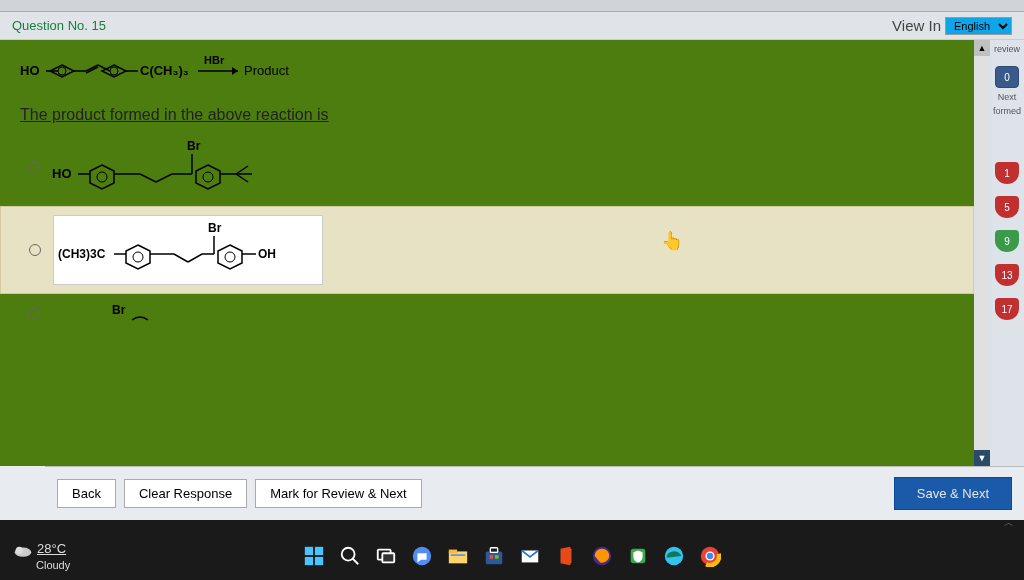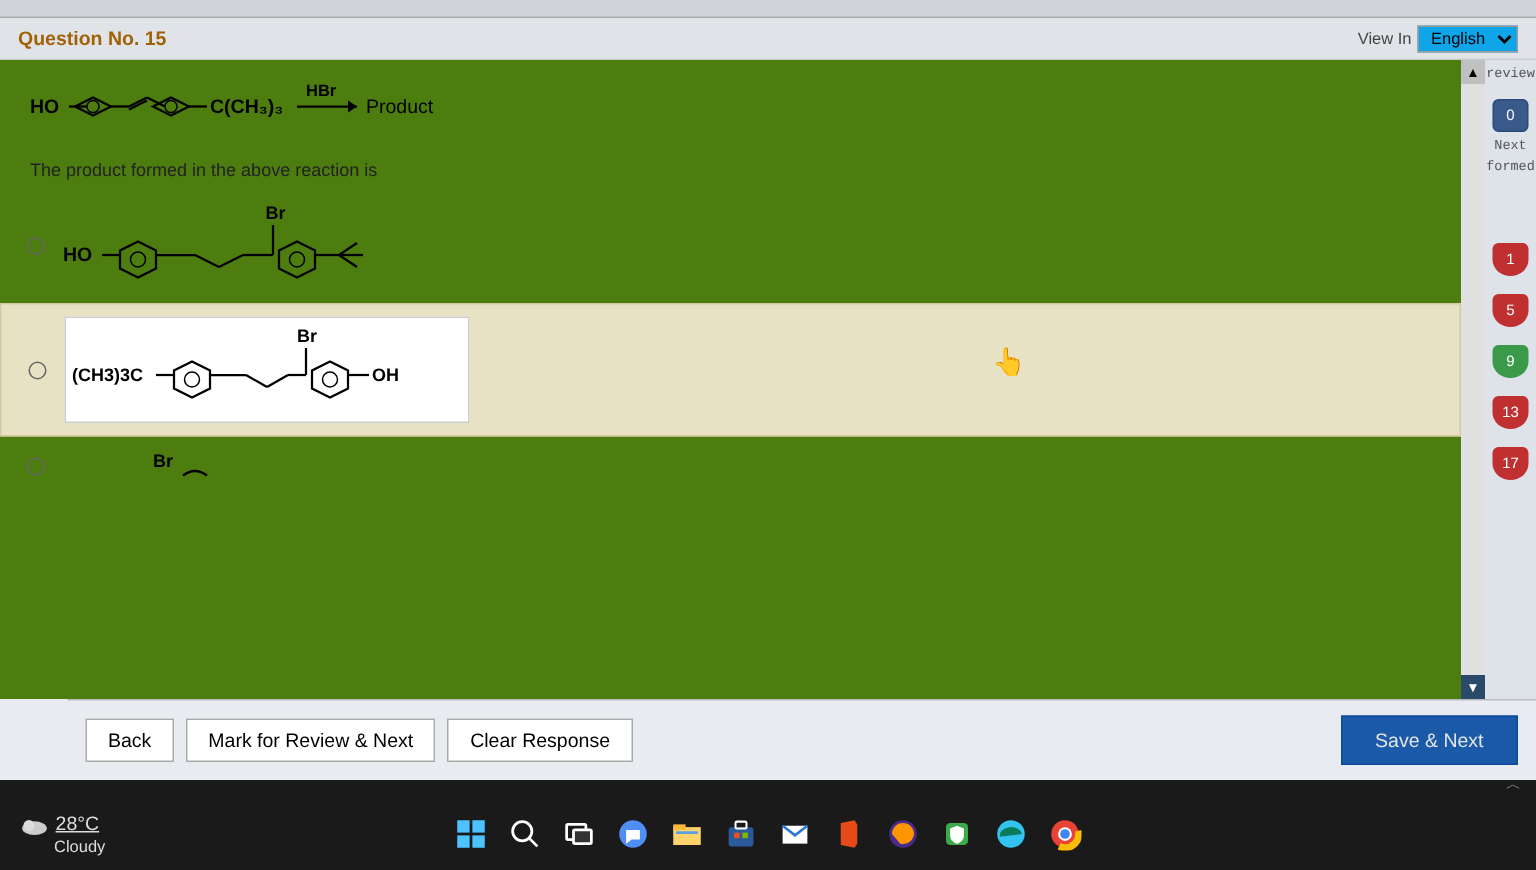--- a/index.html
+++ b/index.html
@@ -3,43 +3,43 @@
   <meta charset="utf-8">
   <style>
     * { box-sizing: border-box; margin: 0; padding: 0; font-family: Arial, sans-serif; }
     body { background: #1a1a1a; width: 1024px; height: 580px; overflow: hidden; position: relative; }
     
     .app-window { position: absolute; top: 0; left: 0; right: 0; bottom: 60px; background: #e8ecf0; display: flex; flex-direction: column; }
     
     .top-strip { height: 12px; background: #d0d4d8; border-bottom: 1px solid #aaa; }
     
     .question-header { display: flex; align-items: center; padding: 4px 12px; background: #e0e4e8; border-bottom: 1px solid #ccc; height: 28px; }
-    .question-title { font-size: 13px; font-weight: bold; color: #a16207; flex: 1; }
+    .question-title { font-size: 13px; font-weight: normal; color: #15803d; flex: 1; }
     .view-in-group { display: flex; align-items: center; gap: 4px; }
-    .view-in-label { font-size: 11px; color: #444; }
+    .view-in-label { font-size: 15px; color: #444; }
     .lang-select { font-size: 11px; border: 1px solid #999; padding: 1px 4px; background: #0ea5e9; }
     
     .main-area { flex: 1; display: flex; overflow: hidden; }
     .content { flex: 1; background: #4d7c0f; position: relative; overflow: hidden; }
     .scrollbar { width: 16px; background: #e0e0e0; position: relative; }
     .scroll-up { position: absolute; top: 0; width: 16px; height: 16px; background: #c0c0c0; display:flex; align-items:center; justify-content:center; font-size:9px; }
     .scroll-down { position: absolute; bottom: 0; width: 16px; height: 16px; background: #2a4a6a; color:#fff; display:flex; align-items:center; justify-content:center; font-size:9px; }
     
     .sidebar-right { width: 34px; background: #dde3e9; display: flex; flex-direction: column; align-items: center; padding-top: 4px; gap: 4px; }
-    .side-label { font-size: 9px; color: #555; text-align: center; font-family: Liberation Mono, monospace; }
+    .side-label { font-size: 9px; color: #555; text-align: center; }
     .num-badge { width: 24px; height: 22px; border-radius: 4px; color: #fff; font-size: 10px; display: flex; align-items: center; justify-content: center; margin-top: 8px; }
     .badge-blue { background: #3a5a8a; border: 1px solid #2a4a7a; }
     .badge-red { background: #c03030; border-radius: 4px 4px 50% 50%; }
     .badge-green { background: #3a9a4a; border-radius: 4px 4px 50% 50%; }
     
     .chem-block { padding: 10px 20px; }
     .chem-svg { display: block; }
-    .caption { font-size: 12px; color: #222; padding: 6px 20px; }
-    
-    .option-row { display: flex; align-items: center; padding: 8px 18px; gap: 12px; }
+    .caption { font-size: 16px; color: #222; padding: 6px 20px; text-decoration: underline; }
+    
+    .option-row { display: flex; align-items: center; padding: 8px 28px; gap: 12px; }
     .radio { width: 12px; height: 12px; border: 1.5px solid #666; border-radius: 50%; flex-shrink: 0; }
     .option-highlight { background: #e8e2c4; border: 1px solid #d4caa0; }
     .option-img-box { background: #fff; border: 1px solid #ccc; padding: 4px; display: inline-block; }
     
     .cursor { position: absolute; right: 290px; top: 190px; font-size: 18px; }
     
     .footer-bar { background: #e8ecf0; border-top: 1px solid #bbb; padding: 10px 12px; display: flex; align-items: center; gap: 8px; margin-left: 45px; }
     .btn { padding: 6px 14px; border: 1px solid #aaa; background: #fff; font-size: 13px; cursor: pointer; }
     .btn-primary { background: #1a5aa8; color: #e5e5e5; border: 1px solid #0a4a98; padding: 8px 22px; margin-left: auto; font-size: 13px; }
     
@@ -163,22 +163,22 @@
       <div class="num-badge badge-red">1</div>
       <div class="num-badge badge-red">5</div>
       <div class="num-badge badge-green">9</div>
       <div class="num-badge badge-red">13</div>
       <div class="num-badge badge-red">17</div>
     </div>
   </div>
 
   <div class="footer-bar">
     <button class="btn">Back</button>
+    <button class="btn">Clear Response</button>
     <button class="btn">Mark for Review &amp; Next</button>
-    <button class="btn">Clear Response</button>
     <button class="btn-primary">Save &amp; Next</button>
   </div>
 </div>
 
 <div class="caret-up">︿</div>
 
 <div class="taskbar">
   <div class="weather">
     <span class="weather-icon">
       <svg viewBox="0 0 24 16">

